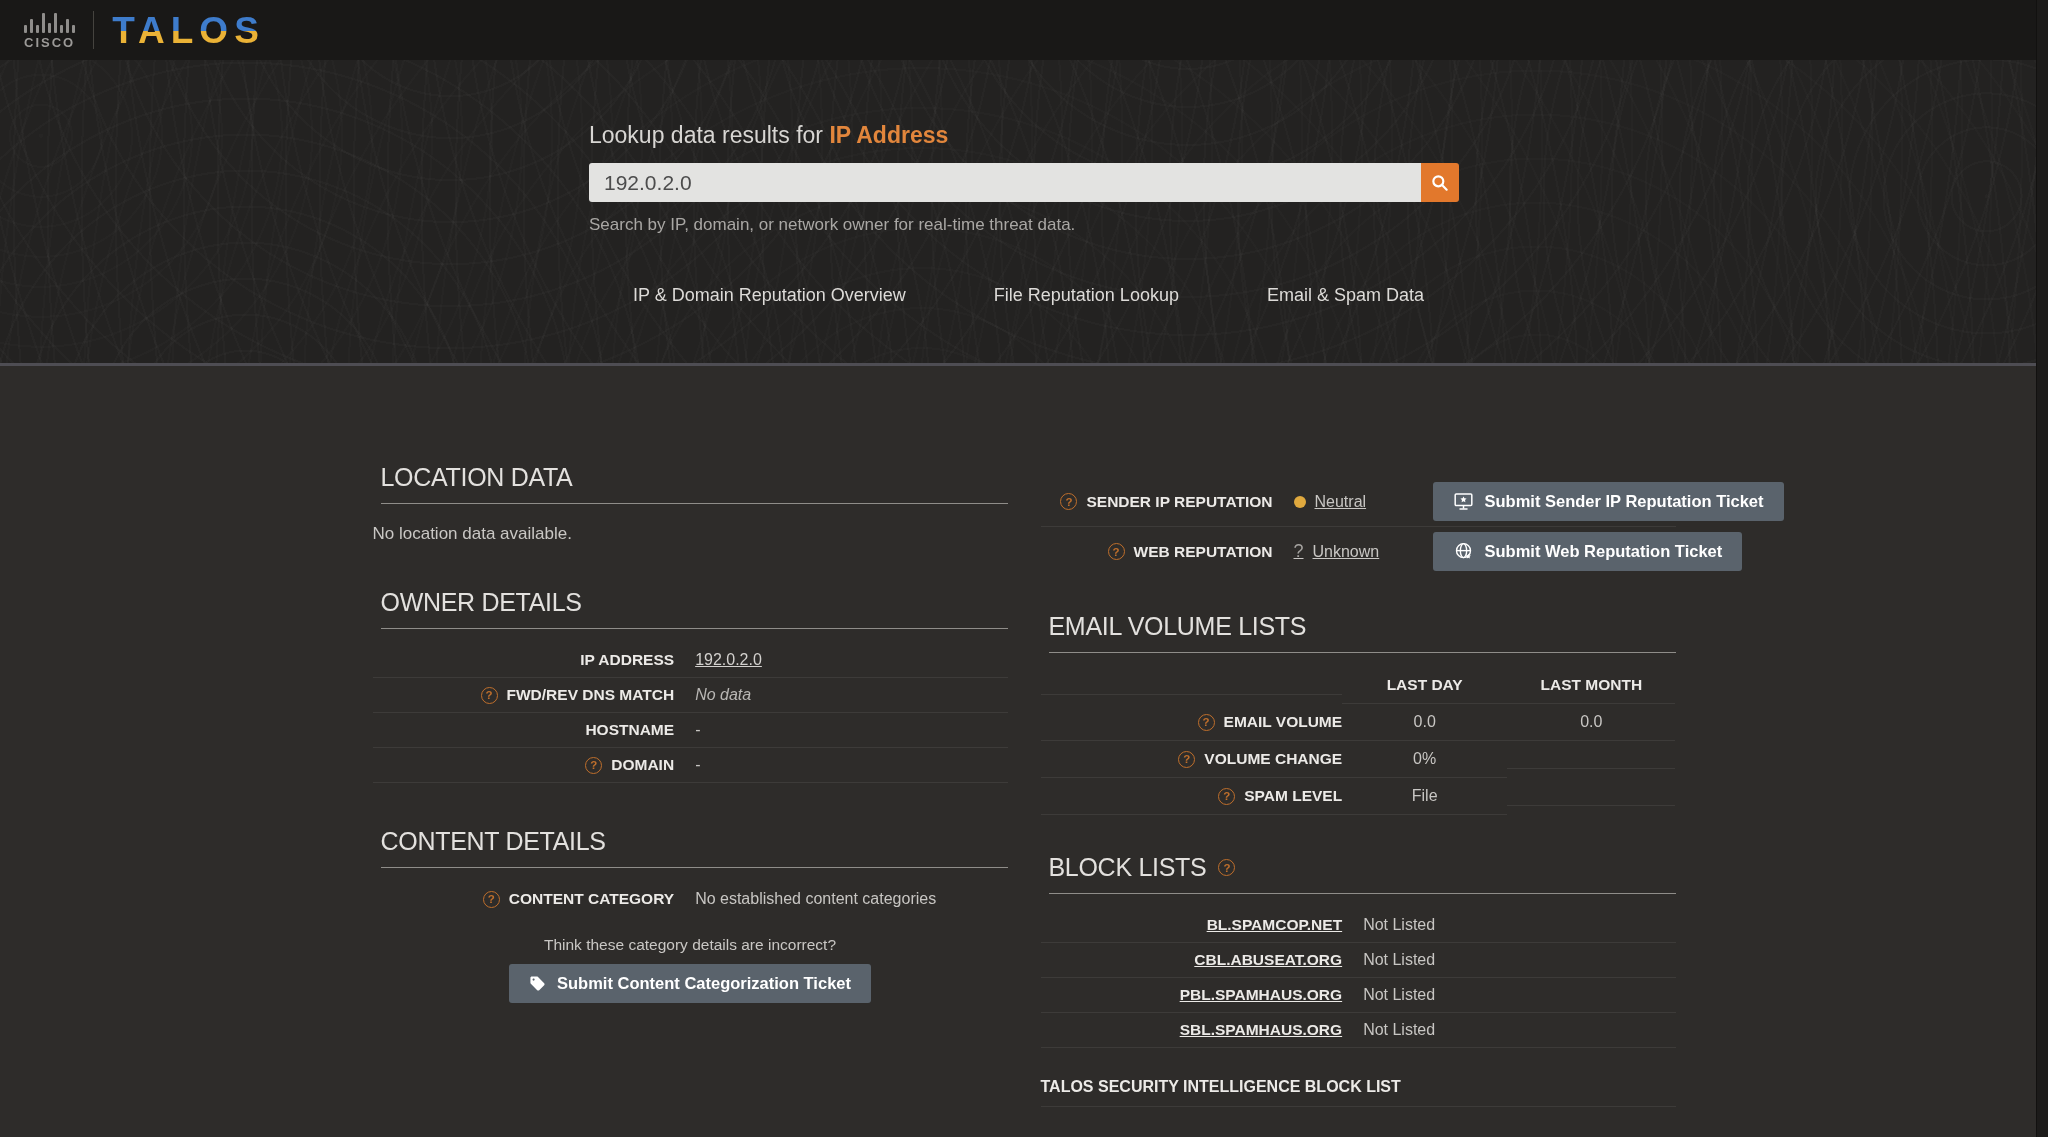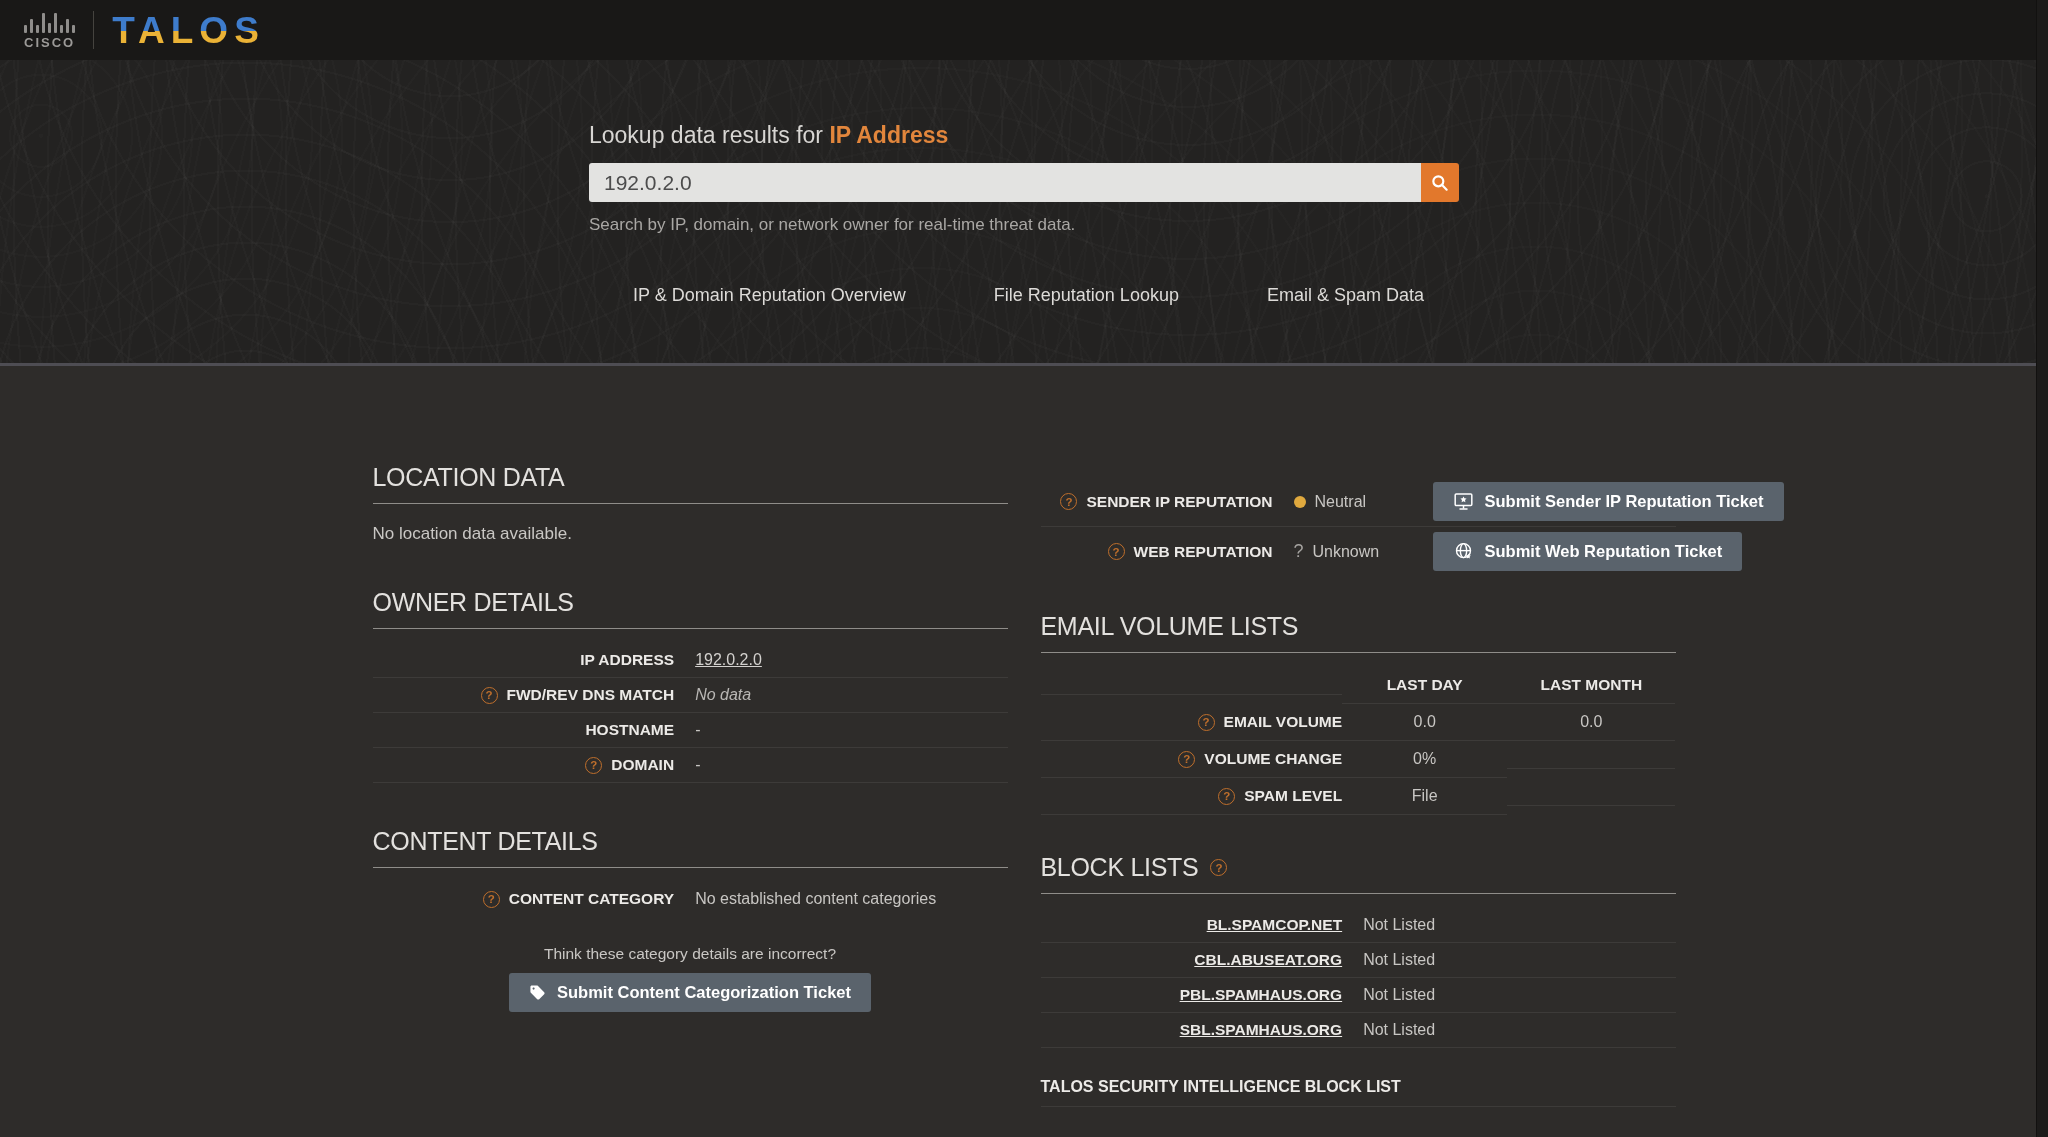--- a/index.html
+++ b/index.html
@@ -69,21 +69,21 @@
   .tab-divider { width:1px; height:46px; background:#55534f; }
 
   
   .content { padding-top:97px; }
   .cols { width:1303px; margin:0 auto; display:flex; gap:33px; }
   .col { width:635px; }
 
   h2.section {
     font-size:25px; font-weight:400; color:#e3e1de; letter-spacing:-0.3px;
     padding-bottom:11px; border-bottom:1px solid #8f8d89;
-    display:flex; align-items:center; gap:12px;
+    display:flex; align-items:center; gap:12px;margin-left:8px;
   }
   .sect { margin-bottom:44px; }
   .empty-text { margin-top:20px; font-size:17px; color:#c9c7c4; }
 
   .kv-row {
     display:grid; grid-template-columns:47.5% 52.5%;
     align-items:center; padding:8px 0; border-bottom:1px solid #3d3b39;
     min-height:33px;
   }
   .kv-row.noline { border-bottom:none; }
@@ -96,42 +96,42 @@
   .kv-value .italic { font-style:italic; color:#b9b7b4; }
   .kv-label a { color:#eceae7; text-decoration:underline; }
 
   .help-icon {
     width:17px; height:17px; border:1.5px solid #bf6f2c; border-radius:50%;
     color:#bf6f2c; font-size:11.5px; font-weight:700; line-height:14px;
     display:inline-flex; align-items:center; justify-content:center; flex:none;
     cursor:pointer;
   }
 
-  .prompt { text-align:center; margin-top:29px; font-size:15.5px; color:#c9c7c4; }
+  .prompt { text-align:center; margin-top:20px; font-size:15.5px; color:#c9c7c4; }
   .btn {
     background:#5a636c; color:#fff; border:none; border-radius:3px; cursor:pointer;
     font-family:"Liberation Sans", sans-serif;
     font-size:16.5px; font-weight:700;
     height:39px; padding:0 20px;
     display:inline-flex; align-items:center; justify-content:center; gap:11px;
     white-space:nowrap;
   }
   .btn-center-wrap { text-align:center; margin-top:10px; }
 
   
   .rep-row {
     display:grid; grid-template-columns:232px 160px 1fr;
     align-items:center; padding:5px 0;
   }
   .rep-row + .rep-row { border-top:1px solid #3d3b39; }
   .rep-label {
     text-align:right; font-weight:700; font-size:15.5px; color:#eceae7;
     display:flex; align-items:center; justify-content:flex-end; gap:9px;
   }
-  .rep-status { padding-left:21px; font-size:16px; color:#c8c6c3; display:flex; align-items:center; gap:9px; }
+  .rep-status { padding-left:21px; font-size:16px; color:#c8c6c3; display:flex; align-items:center; gap:9px;text-decoration:underline; }
   .status-dot { width:12px; height:12px; border-radius:50%; background:#e0a93e; display:inline-block; }
   .unknown-q { color:#a5a3a0; font-size:18px; font-weight:400; }
   .rep-btn-cell { display:flex; justify-content:flex-end; }
 
   
   .ev-grid { display:grid; grid-template-columns:47.5% 26% 26.5%; align-items:center; }
   .ev-row { display:contents; }
   .ev-cell { padding:9px 0; border-bottom:1px solid #3d3b39; font-size:16px; color:#c8c6c3; text-align:center; }
   .ev-cell.lbl {
     text-align:right; font-weight:700; font-size:15.5px; color:#eceae7;

